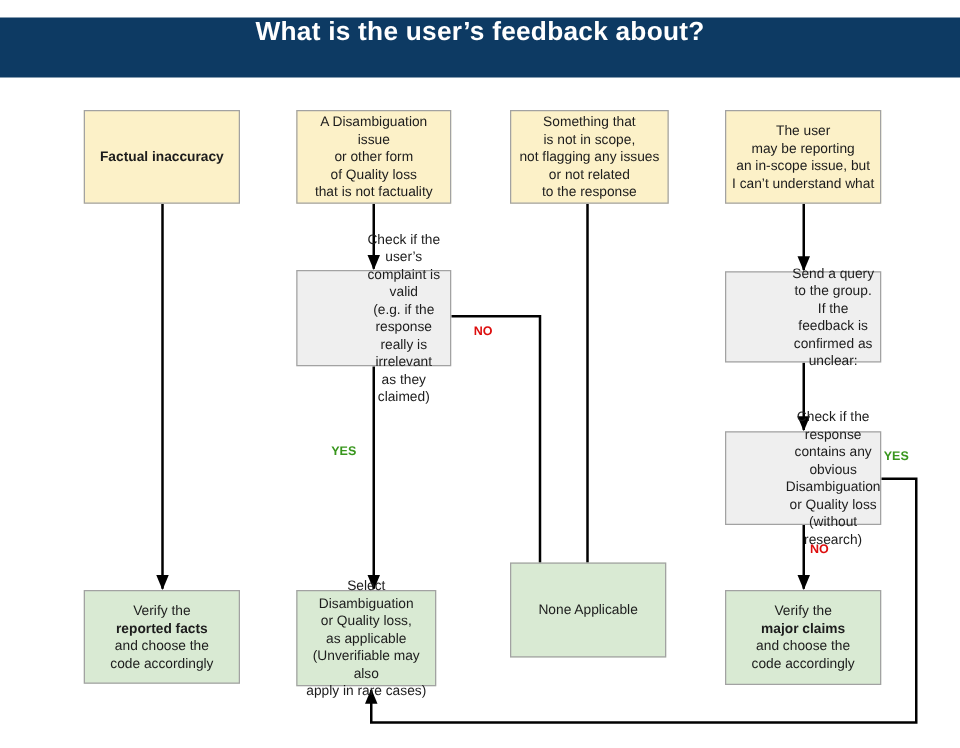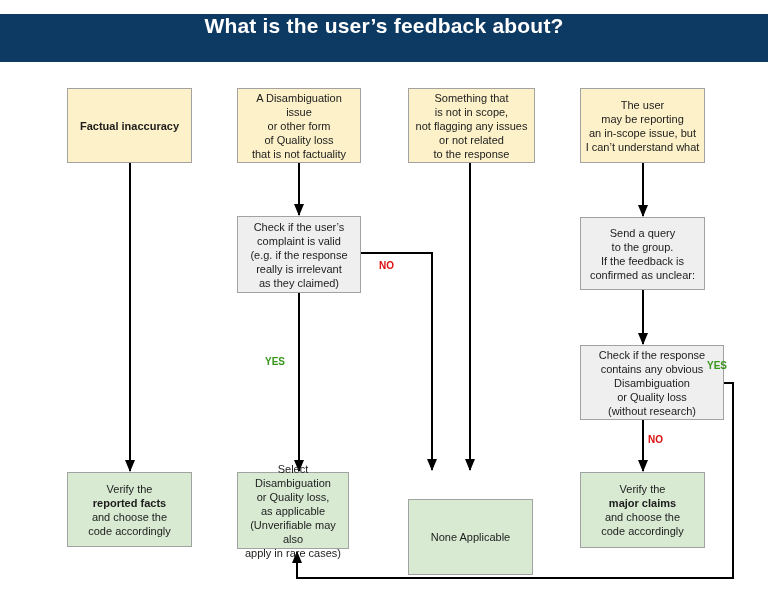--- a/index.html
+++ b/index.html
@@ -35,21 +35,21 @@
     border: 1px solid var(--node-border, #a2a2a2);
     display: flex; align-items: center; justify-content: center;
     text-align: center;
     box-sizing: border-box;
     color: #1c1c1c;
     font-size: 11px;
     line-height: 14px;
   }
   .node .txt { white-space: pre-line; padding: 2px 4px; }
   .yellow { background: var(--node-yellow, #fcf1c8); }
-  .gray   { background: var(--node-gray, #efefef); }
+  .gray   { background: var(--node-gray, #efefef); padding-left: 48px; }
   .green  { background: var(--node-green, #d9ead3); }
   .edge-label {
     position: absolute;
     font-size: 10px;
     font-weight: bold;
     line-height: 12px;
   }
   .yes { color: var(--yes-label, #38961d); }
   .no  { color: var(--no-label, #dd0e0e); }
 </style>
@@ -113,21 +113,21 @@
 as they claimed)</span>
   </div>
 
   <div class="node gray" style="left:580px; top:217px; width:125px; height:73px;">
     <span class="txt">Send a query
 to the group.
 If the feedback is
 confirmed as unclear:</span>
   </div>
 
-  <div class="node gray" style="left:580px; top:345px; width:144px; height:75px;">
+  <div class="node gray" style="left:580px; top:345px; width:125px; height:75px;">
     <span class="txt">Check if the response
 contains any obvious
 Disambiguation
 or Quality loss
 (without research)</span>
   </div>
 
   <div class="node green" style="left:67px; top:472px; width:125px; height:75px;">
     <span class="txt"><span>Verify the</span>
 <b>reported facts</b>
@@ -136,21 +136,21 @@
   </div>
 
   <div class="node green" style="left:237px; top:472px; width:112px; height:77px;">
     <span class="txt">Select Disambiguation
 or Quality loss,
 as applicable
 (Unverifiable may also
 apply in rare cases)</span>
   </div>
 
-  <div class="node green" style="left:408px; top:499px; width:125px; height:76px;">
+  <div class="node green" style="left:408px; top:450px; width:125px; height:76px;">
     <span class="txt">None Applicable</span>
   </div>
 
   <div class="node green" style="left:580px; top:472px; width:125px; height:76px;">
     <span class="txt"><span>Verify the</span>
 <b>major claims</b>
 <span>and choose the
 code accordingly</span></span>
   </div>
 

